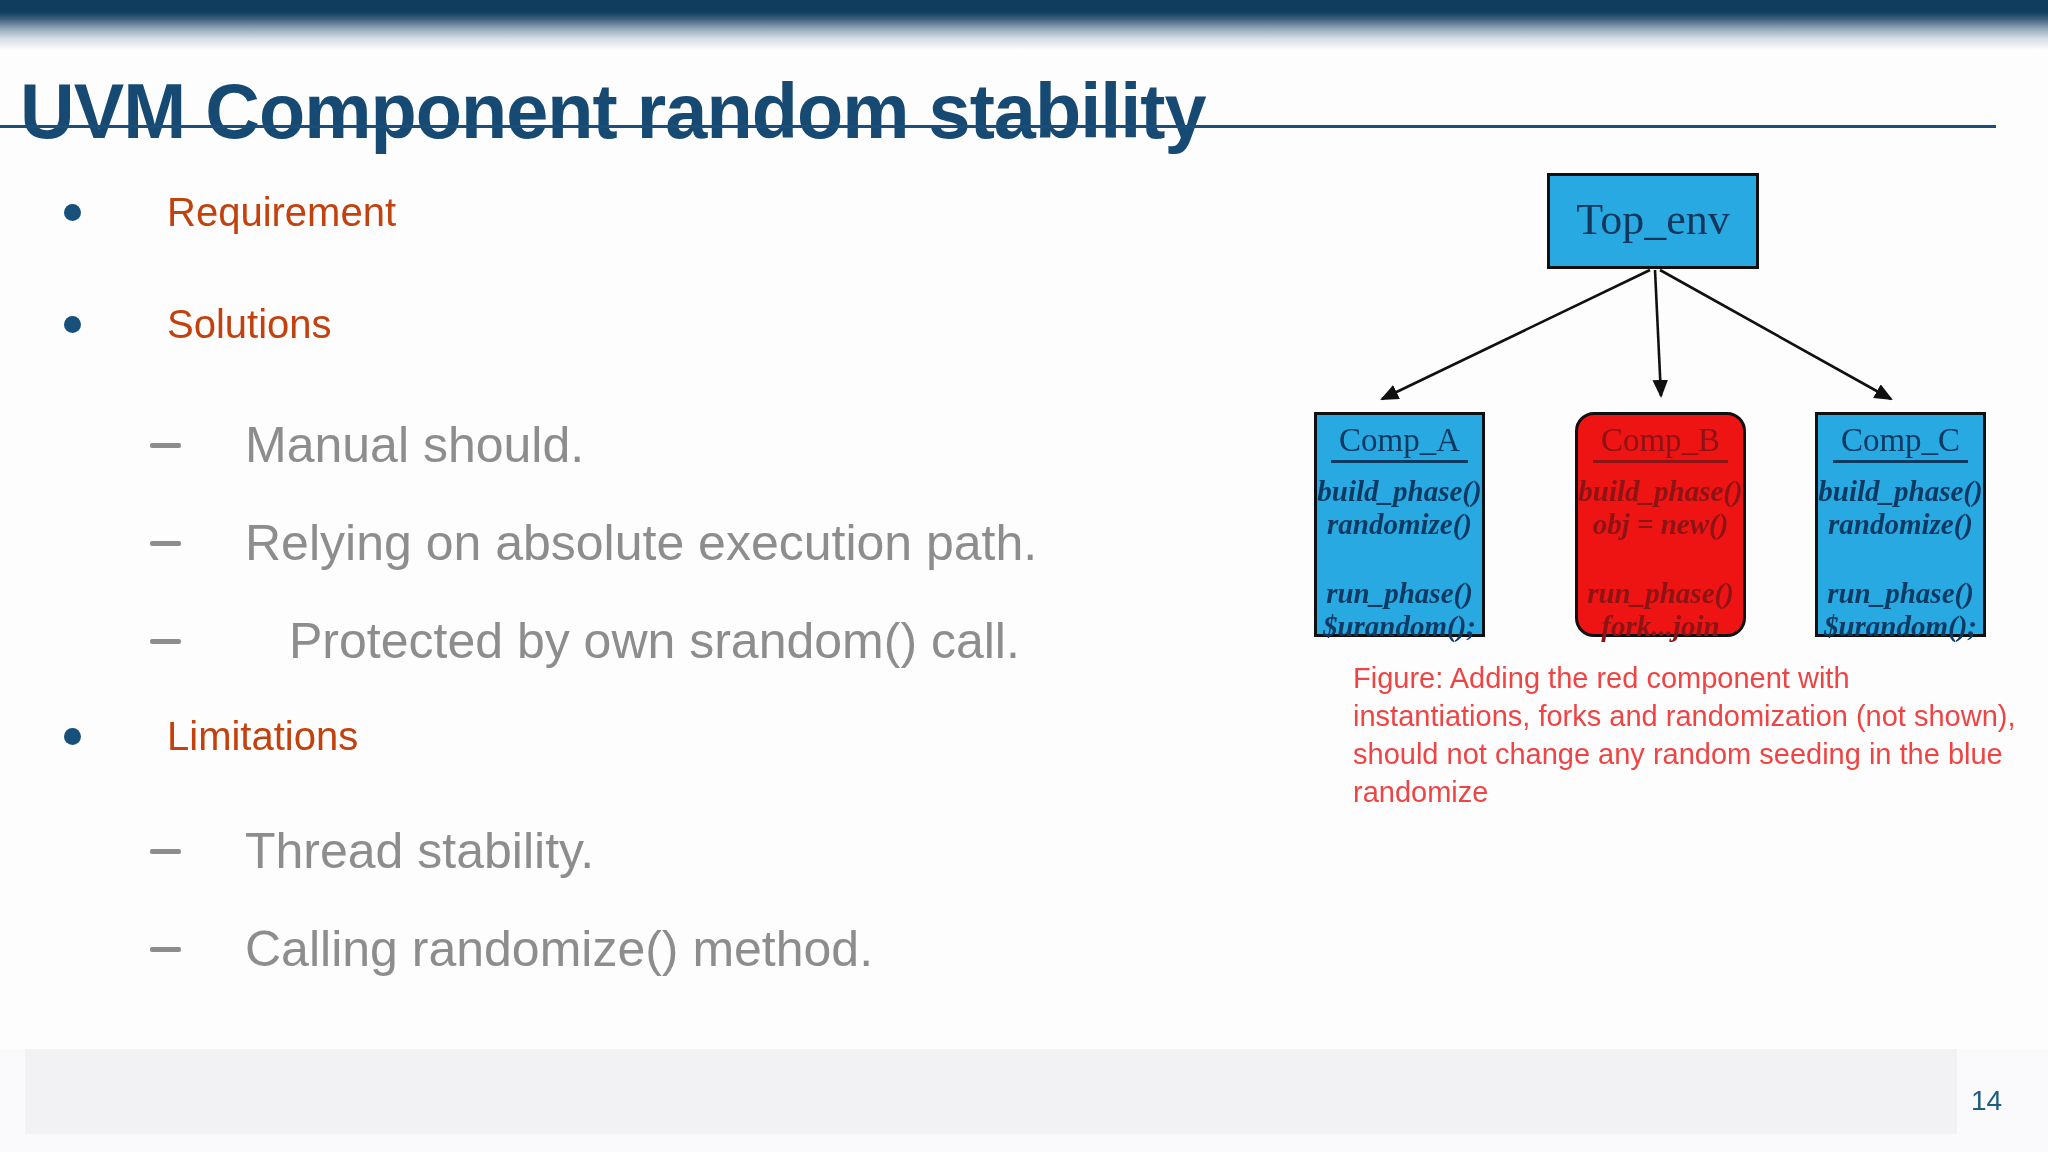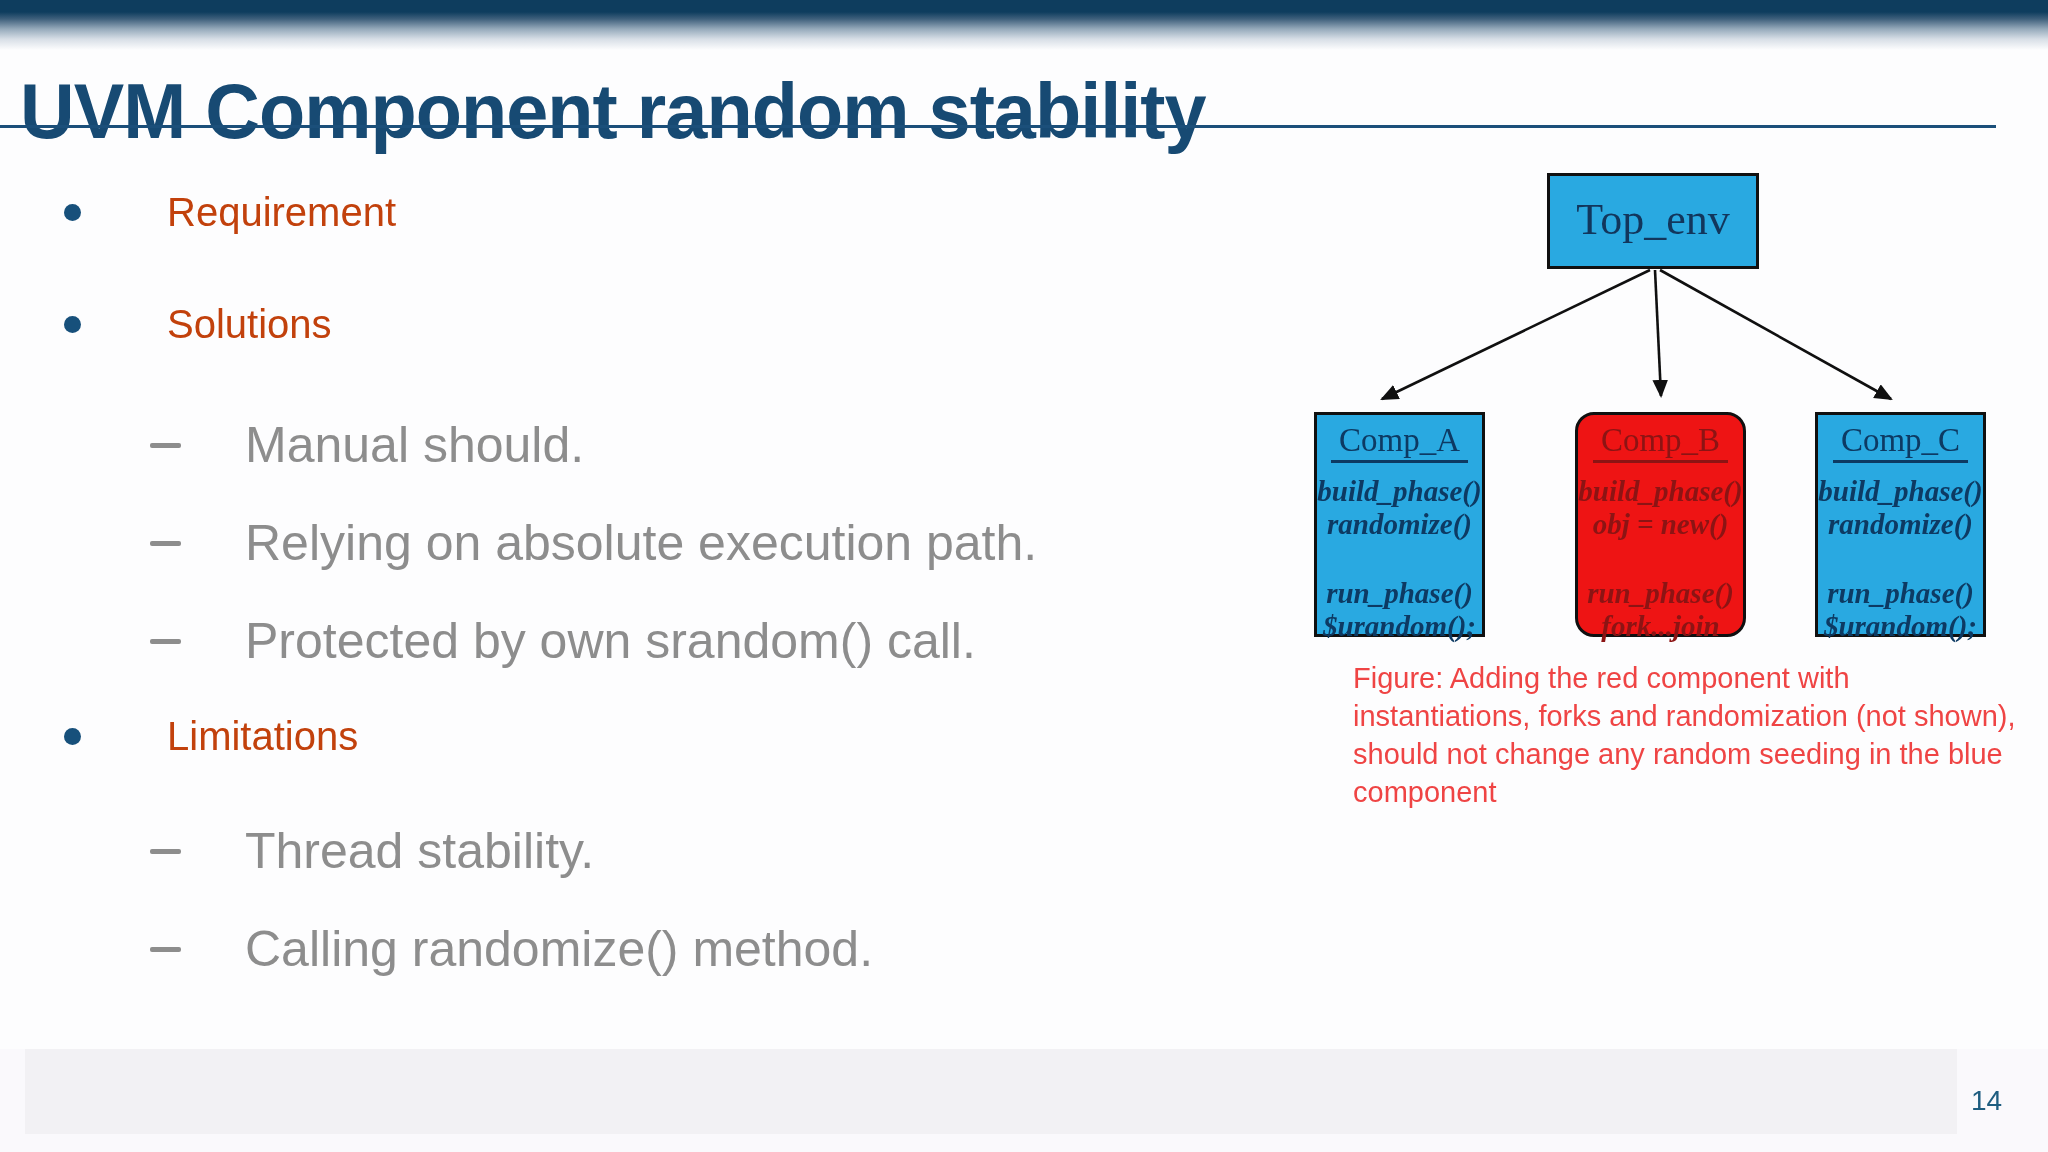--- a/index.html
+++ b/index.html
@@ -21,21 +21,21 @@
   
   .row{position:absolute;display:flex;align-items:center;white-space:nowrap;}
   .lvl1{color:#c2410c;font-size:40px;}
   .lvl2{color:#8d8d8d;font-size:50px;}
   .dot{width:17px;height:17px;border-radius:50%;background:#17507b;margin-right:86px;flex:none;}
   .dash{width:31px;height:5px;background:#8d8d8d;margin-right:64px;flex:none;border-radius:2px;}
   .r1{left:64px;top:190px;}
   .r2{left:64px;top:302px;}
   .r3{left:150px;top:416px;}
   .r4{left:150px;top:514px;}
-  .r5{left:150px;top:612px;}
+  .r5{left:150px;top:612px;gap:44px;}
   .r6{left:64px;top:714px;}
   .r7{left:150px;top:822px;}
   .r8{left:150px;top:920px;}
   
   .arrows{position:absolute;left:0;top:0;width:2048px;height:1152px;pointer-events:none;}
   .box{
     position:absolute;box-sizing:border-box;border:3px solid #101010;
     text-align:center;font-family:"Liberation Serif",serif;
   }
   .top-env{
@@ -139,21 +139,21 @@
     <div class="comp-line first">build_phase()</div>
     <div class="comp-line">randomize()</div>
     <div class="comp-line gap">run_phase()</div>
     <div class="comp-line">$urandom();</div>
   </div>
 
   <div class="caption">
     <div>Figure: Adding the red component with</div>
     <div>instantiations, forks and randomization (not shown),</div>
     <div>should not change any random seeding in the blue</div>
-    <div>component</div>
+    <div>randomize</div>
   </div>
 
   <div class="footer-area">
     <div class="footer-bar"></div>
   </div>
   <div class="page-number">14</div>
 
 </div>
 
 </body></html>

